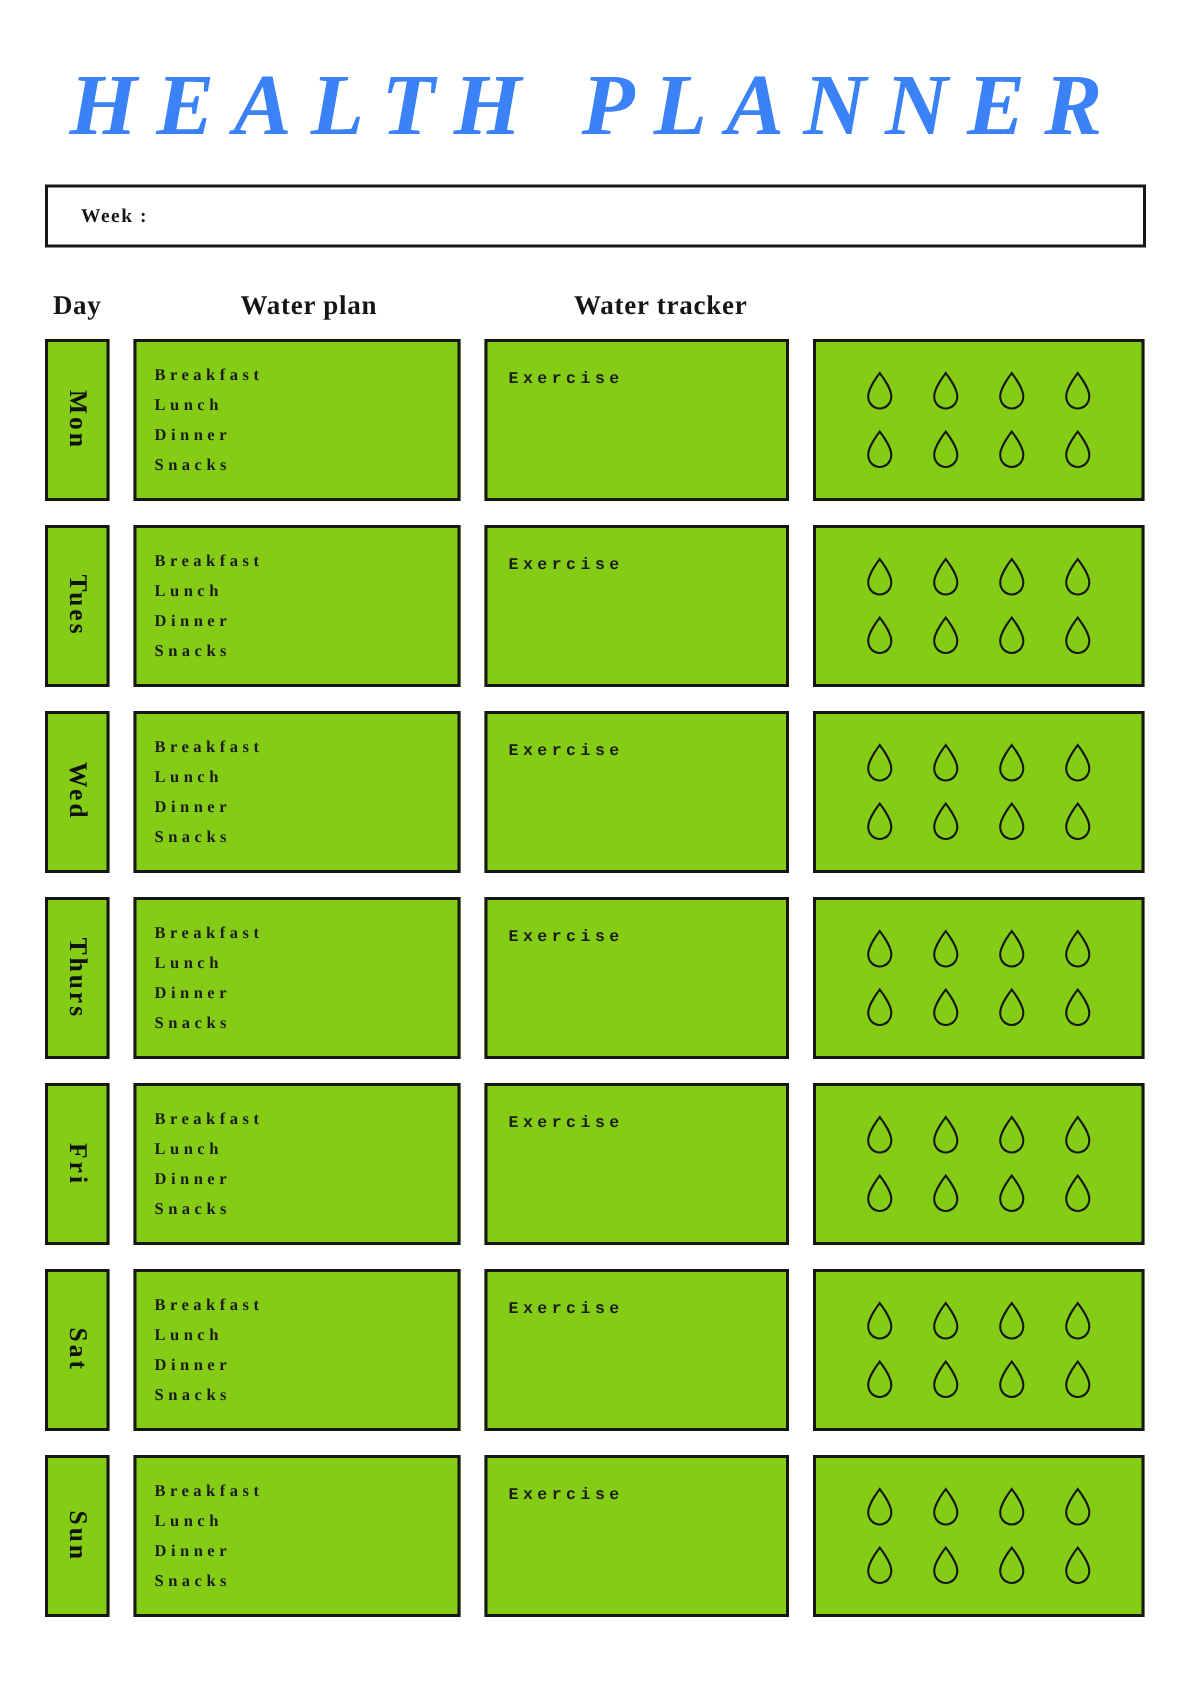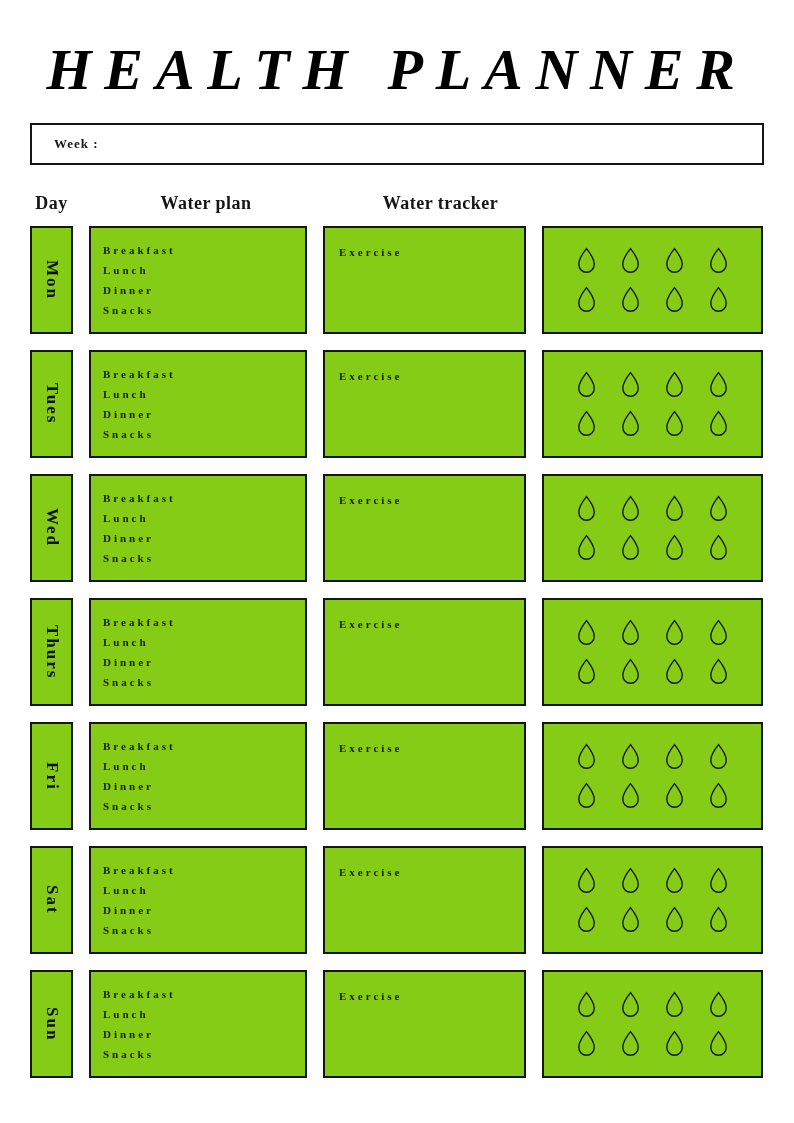--- a/index.html
+++ b/index.html
@@ -16,21 +16,21 @@
     overflow: hidden;
   }
 
   .title {
     text-align: center;
     font-family: "Liberation Serif", serif;
     font-style: italic;
     font-weight: 700;
     font-size: 58px;
     letter-spacing: 0.22em;
-    color: #000000;
+    color: #3b82f6;
     margin-top: 6px;
     white-space: nowrap;
   }
 
   .week-month-bar {
     margin-top: 20px;
     border: 2px solid #161616;
     height: 42px;
     display: flex;
     align-items: center;
@@ -91,21 +91,21 @@
     justify-content: space-evenly;
     padding: 8px 6px 8px 12px;
   }
   .small-label {
     font-size: 11px;
     font-weight: 700;
     letter-spacing: 3px;
     color: #1c1c1c;
   }
 
-  .workout-box { padding: 14px 6px 6px 14px; }
+  .workout-box { padding: 14px 6px 6px 14px; font-family: Liberation Mono, monospace; }
 
   .water-box {
     display: grid;
     grid-template-columns: repeat(4, 1fr);
     justify-items: center;
     align-content: space-evenly;
     padding: 8px 20px;
   }
   .drop { display: inline-flex; }
   .drop svg { display: block; }

